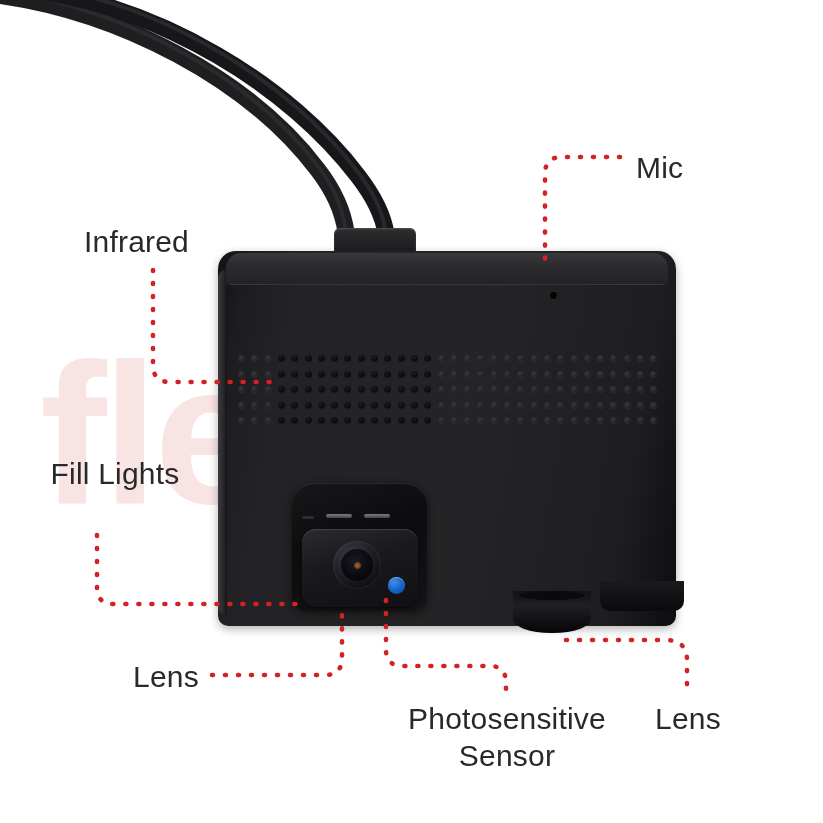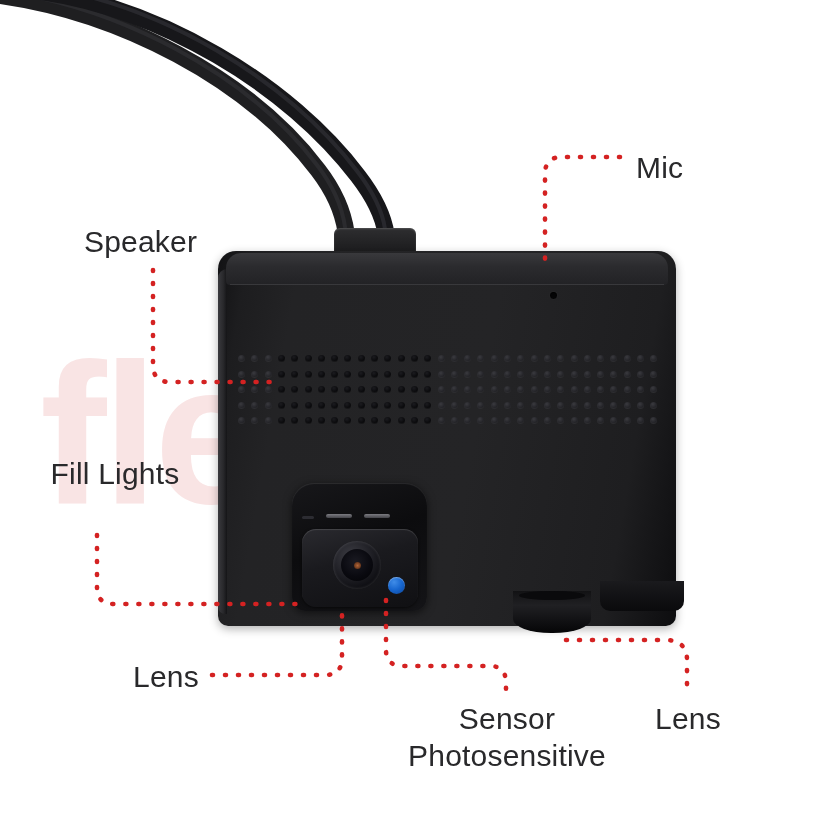--- a/index.html
+++ b/index.html
@@ -467,30 +467,30 @@
     <g fill="none" stroke="#d42222" stroke-width="4.6" stroke-linecap="round" stroke-dasharray="1 12">
       <path d="M 153 270 L 153 365 Q 153 382 170 382 L 272 382"></path>
       <path d="M 620 157 L 562 157 Q 545 157 545 174 L 545 268"></path>
       <path d="M 97 535 L 97 588 Q 97 604 114 604 L 300 604"></path>
       <path d="M 212 675 L 325 675 Q 342 675 342 658 L 342 612"></path>
       <path d="M 386 600 L 386 650 Q 386 666 403 666 L 490 666 Q 506 666 506 683 L 506 692"></path>
       <path d="M 566 640 L 665 640 Q 687 640 687 660 L 687 692"></path>
     </g>
   </svg>
 
-  <div class="label lbl-speaker">Speaker</div>
+  <div class="label lbl-speaker">Infrared</div>
 
   <div class="label lbl-mic">Mic</div>
 
   <div class="label lbl-ir two-line">
     <div>Fill Lights</div>
   </div>
 
   <div class="label lbl-lens-left">Lens</div>
 
   <div class="label lbl-photo two-line">
+    <div>Photosensitive</div>
     <div>Sensor</div>
-    <div>Photosensitive</div>
   </div>
 
   <div class="label lbl-lens-right">Lens</div>
 
 </div>
 
 </body></html>

